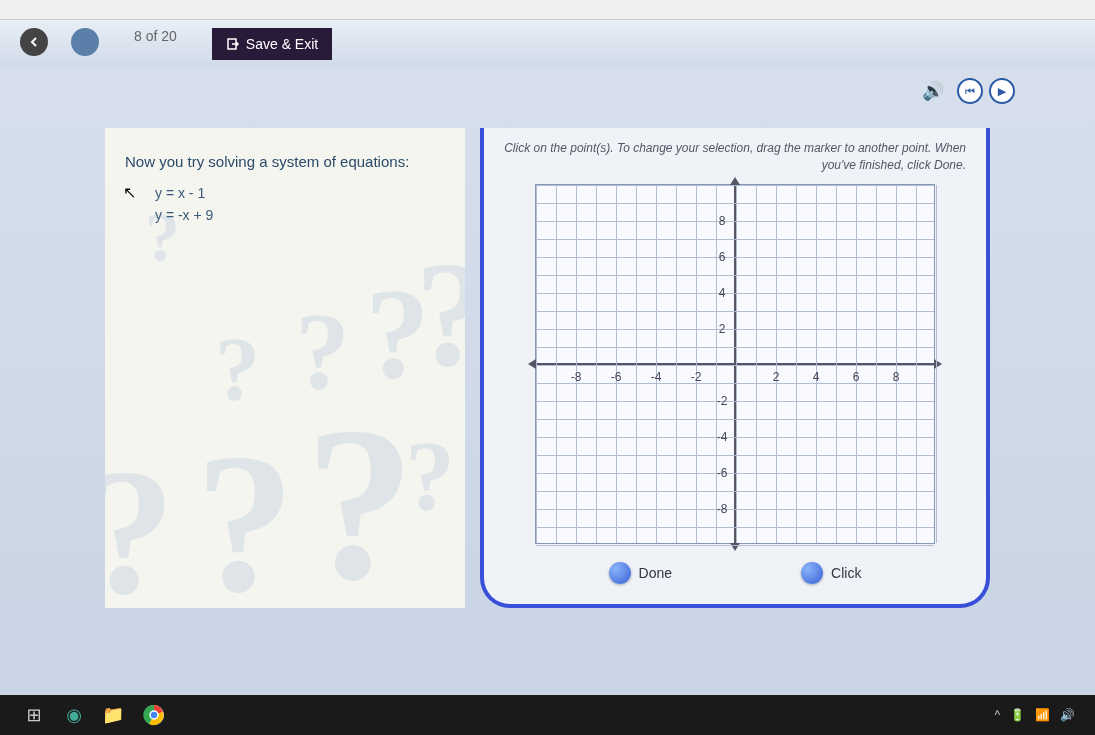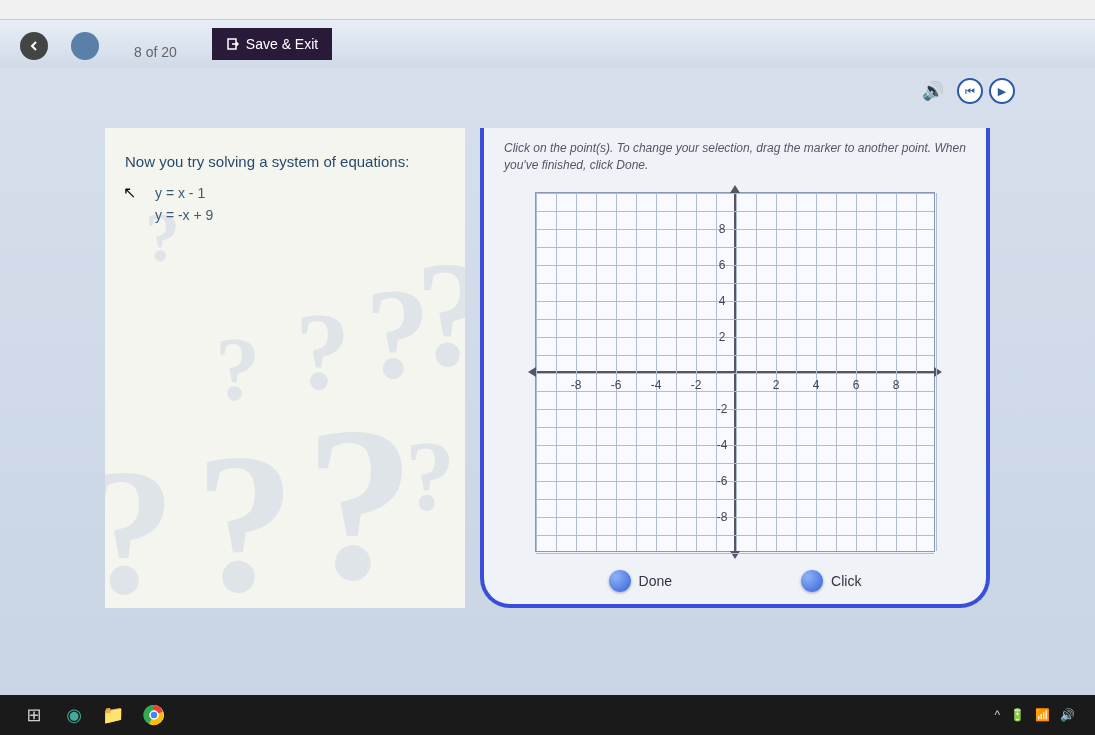--- a/index.html
+++ b/index.html
@@ -24,21 +24,21 @@
       background: linear-gradient(180deg, #e8eef6 0%, #d0dae8 100%);
     }
     .page-title {
       font-size: 20px;
       color: #6a7a8a;
       font-weight: 400;
       flex: 1;
     }
     .nav-controls {
       display: flex;
-      align-items: flex-end;
+      align-items: flex-start;
       gap: 23px;
     }
     .nav-circle {
       width: 28px;
       height: 28px;
       border-radius: 50%;
       display: flex;
       align-items: center;
       justify-content: center;
       cursor: pointer;
@@ -154,25 +154,25 @@
       background: #eff3f8;
       width: 510px;
       height: 480px;
       padding: 12px 20px;
       border: 4px solid #3a4fd8;
       border-top: none;
       border-radius: 0 0 30px 30px;
       position: relative;
     }
     .graph-instructions {
-      text-align: left;
+      text-align: right;
       font-size: 12px;
       font-style: italic;
       color: #556;
-      margin-bottom: 18px;
+      margin-bottom: 10px;
       line-height: 1.4;
     }
     .graph-container {
       width: 400px;
       height: 360px;
       margin: 0 auto;
       position: relative;
       background: #f8faff;
       border: 1px solid #8898b8;
     }

